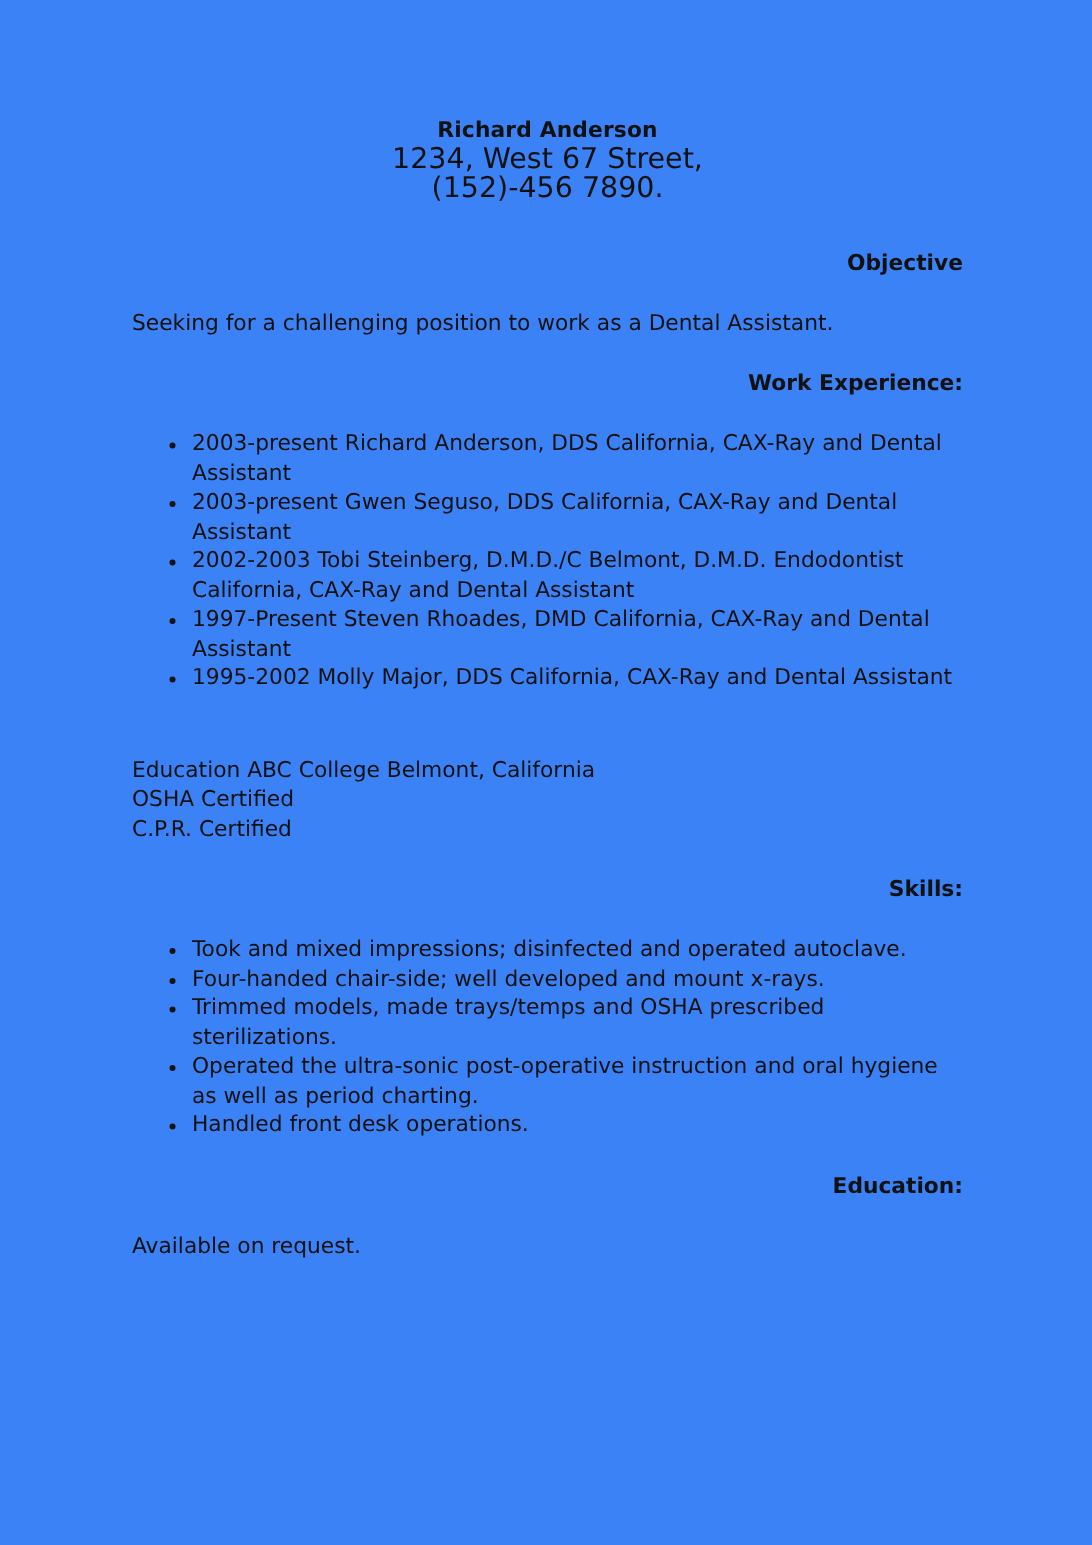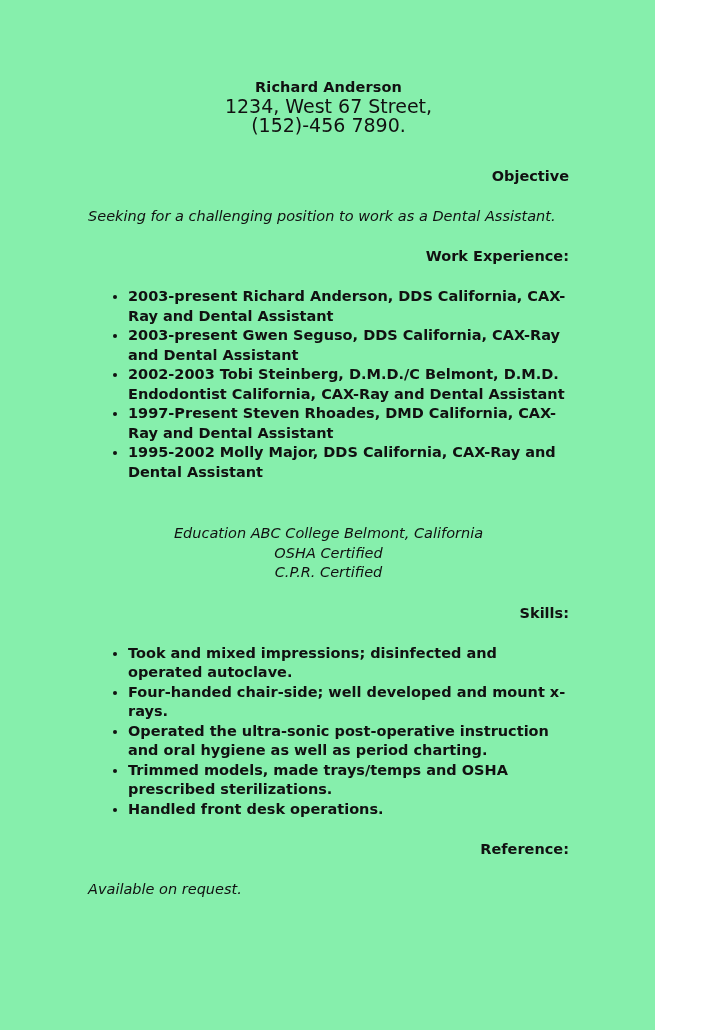--- a/index.html
+++ b/index.html
@@ -11,23 +11,23 @@
     width: 728px;
     height: 1030px;
     background: #ffffff;
     font-family: "DejaVu Sans", sans-serif;
     color: #111111;
     overflow: hidden;
   }
 
   .page {
     position: relative;
-    width: 655px;
+    width: 728px;
     height: 1030px;
-    background: #86efac;
+    background: #3b82f6;
     box-sizing: border-box;
     padding: 78px 86px 0 88px;
   }
 
   
   .doc-header {
     text-align: center;
     margin: 0 0 0 0;
   }
   .candidate-name {
@@ -54,53 +54,51 @@
     line-height: 19px;
     margin: 0;
     padding: 0;
     text-align: right;
   }
   .body-text {
     font-size: 14.5px;
     line-height: 19px;
     margin: 0;
     padding: 0;
-    font-style: italic;
   }
 
   .spacer-lg { height: 32px; }
   .spacer-md { height: 21px; }
 
   
   ul.bullets {
     list-style: none;
     margin: 0;
     padding: 0;
   }
   ul.bullets > li {
     position: relative;
     font-size: 14.5px;
     line-height: 19.5px;
     margin: 0;
     padding-left: 40px;
     padding-right: 0;
-    font-weight: bold;
   }
   ul.bullets > li::before {
     content: "";
     position: absolute;
     left: 25px;
     top: 8px;
     width: 4px;
     height: 4px;
     border-radius: 50%;
     background: #111111;
   }
 
-  .edu-lines .body-text { line-height: 19.5px; text-align: center; }
+  .edu-lines .body-text { line-height: 19.5px; }
 </style>
 </head>
 <body>
 
 <div class="page">
 
   <div class="doc-header">
     <div class="candidate-name">Richard Anderson</div>
     <div class="contact-line">1234, West 67 Street,</div>
     <div class="contact-line">(152)-456 7890.</div>
@@ -140,27 +138,27 @@
   </div>
 
   <div class="spacer-md"></div>
 
   <div class="section">
     <div class="section-heading">Skills:</div>
     <div class="spacer-md"></div>
     <ul class="bullets">
       <li>Took and mixed impressions; disinfected and operated autoclave.</li>
       <li>Four-handed chair-side; well developed and mount x-rays.</li>
+      <li>Trimmed models, made trays/temps and OSHA prescribed sterilizations.</li>
       <li>Operated the ultra-sonic post-operative instruction and oral hygiene as well as period charting.</li>
-      <li>Trimmed models, made trays/temps and OSHA prescribed sterilizations.</li>
       <li>Handled front desk operations.</li>
     </ul>
   </div>
 
   <div class="spacer-md"></div>
 
   <div class="section">
-    <div class="section-heading">Reference:</div>
+    <div class="section-heading">Education:</div>
     <div class="spacer-md"></div>
     <div class="body-text">Available on request.</div>
   </div>
 
 </div>
 
 </body></html>

